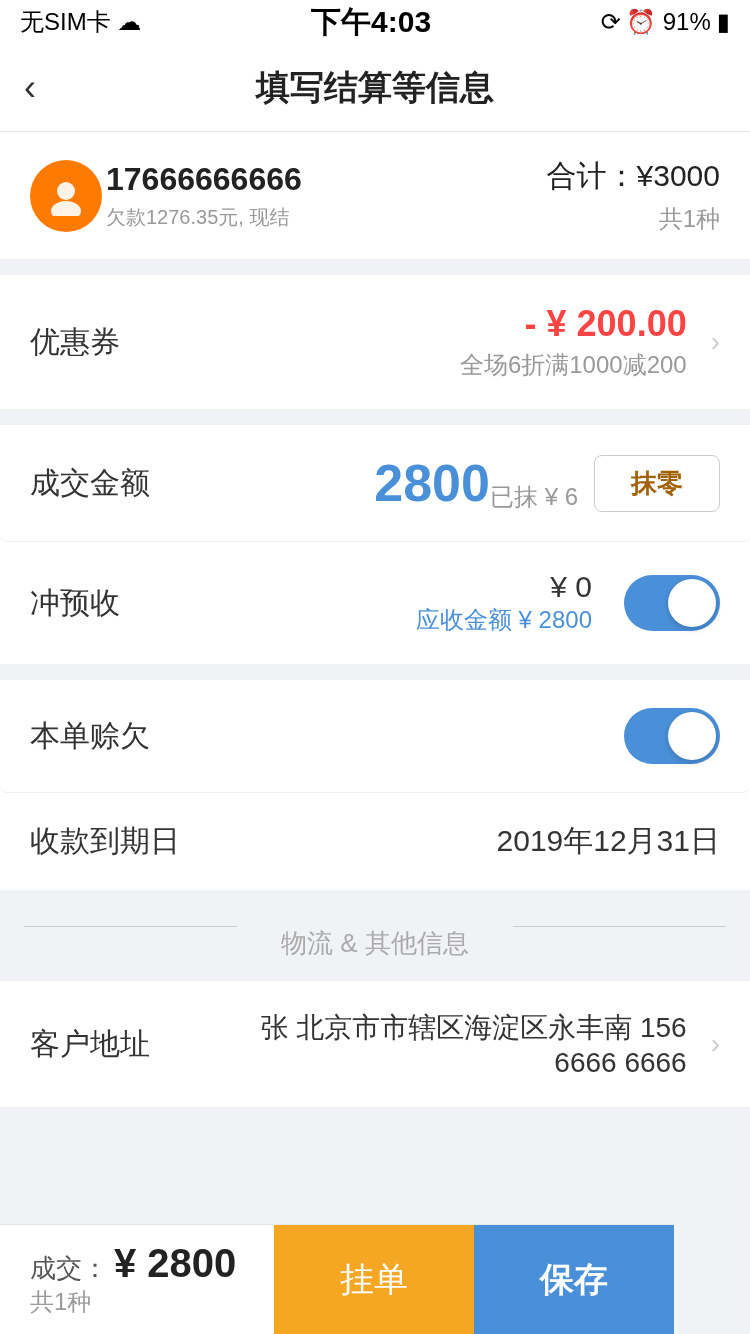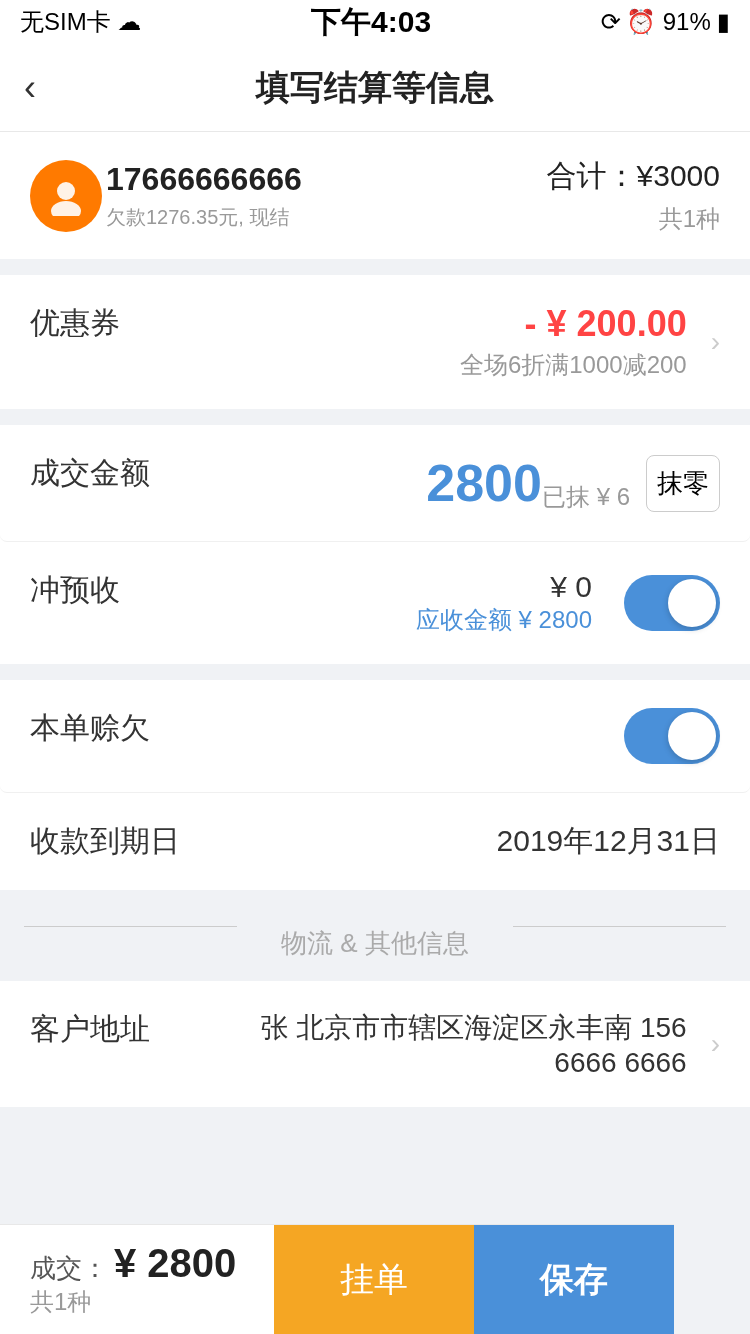--- a/index.html
+++ b/index.html
@@ -105,20 +105,21 @@
       margin-top: 6px;
     }
 
     
     .section {
       background: #fff;
       margin-bottom: 16px;
     }
     .row {
       display: flex;
+      align-items: center;
       justify-content: space-between;
       padding: 28px 30px;
       border-bottom: 1px solid #f0f0f0;
       border-radius: 7px;
     }
     .row:last-child { border-bottom: none; }
     .row-label {
       font-size: 30px;
       color: #333;
     }
@@ -154,25 +155,26 @@
 
     
     .deal-amount-value {
       font-size: 52px;
       font-weight: 700;
       color: #4a90d9;
     }
     .round-button {
       border: 1px solid #ccc;
       border-radius: 8px;
-      padding: 10px 10px;
+      padding: 10px 36px;
       font-size: 26px;
-      color: #000000;
+      color: #a16207;
       background: #fff;
       cursor: pointer;
+      font-weight: bold;
     }
 
     
     .toggle {
       width: 96px;
       height: 56px;
       border-radius: 28px;
       background: #4a90d9;
       position: relative;
       cursor: pointer;

